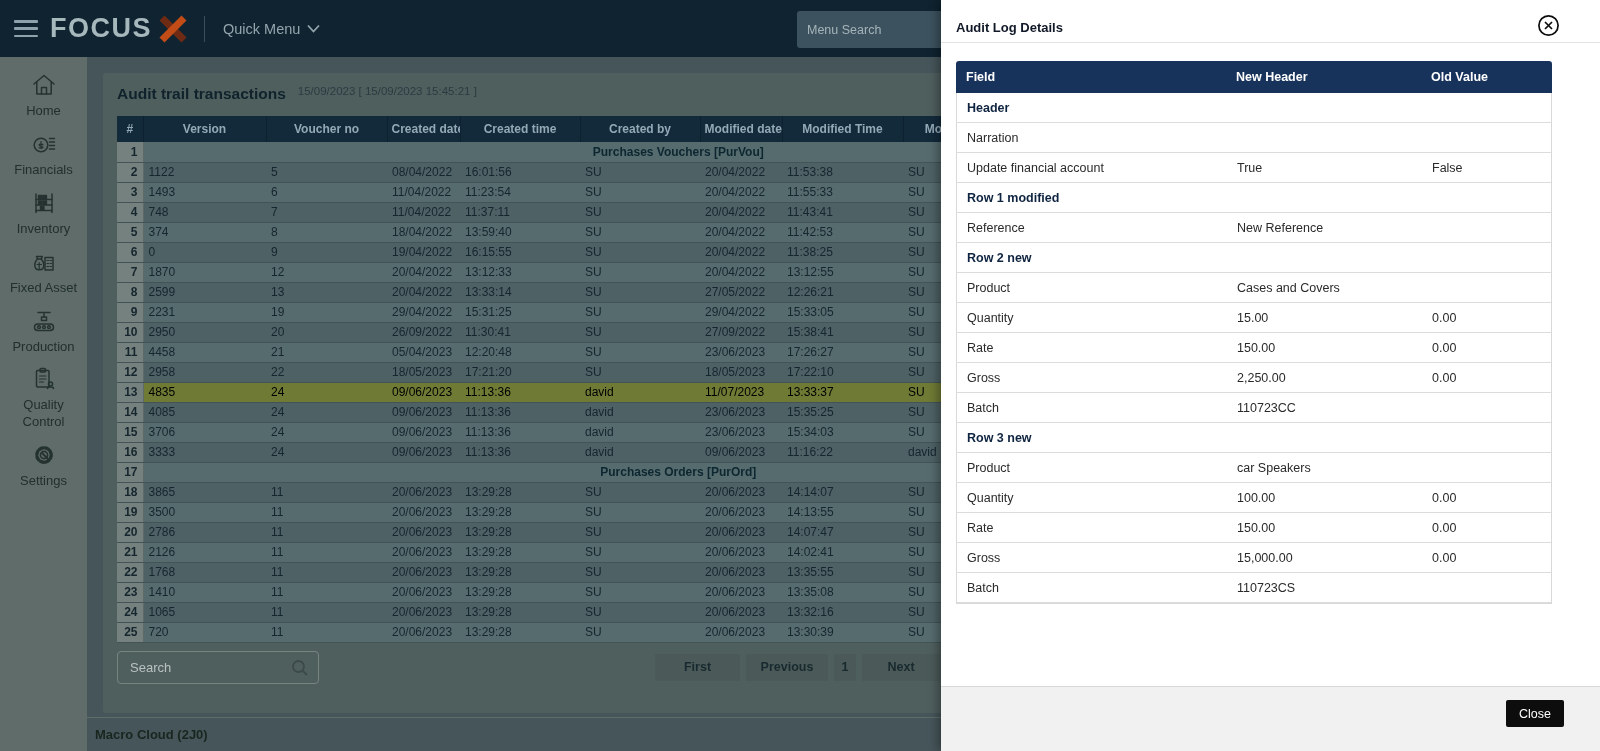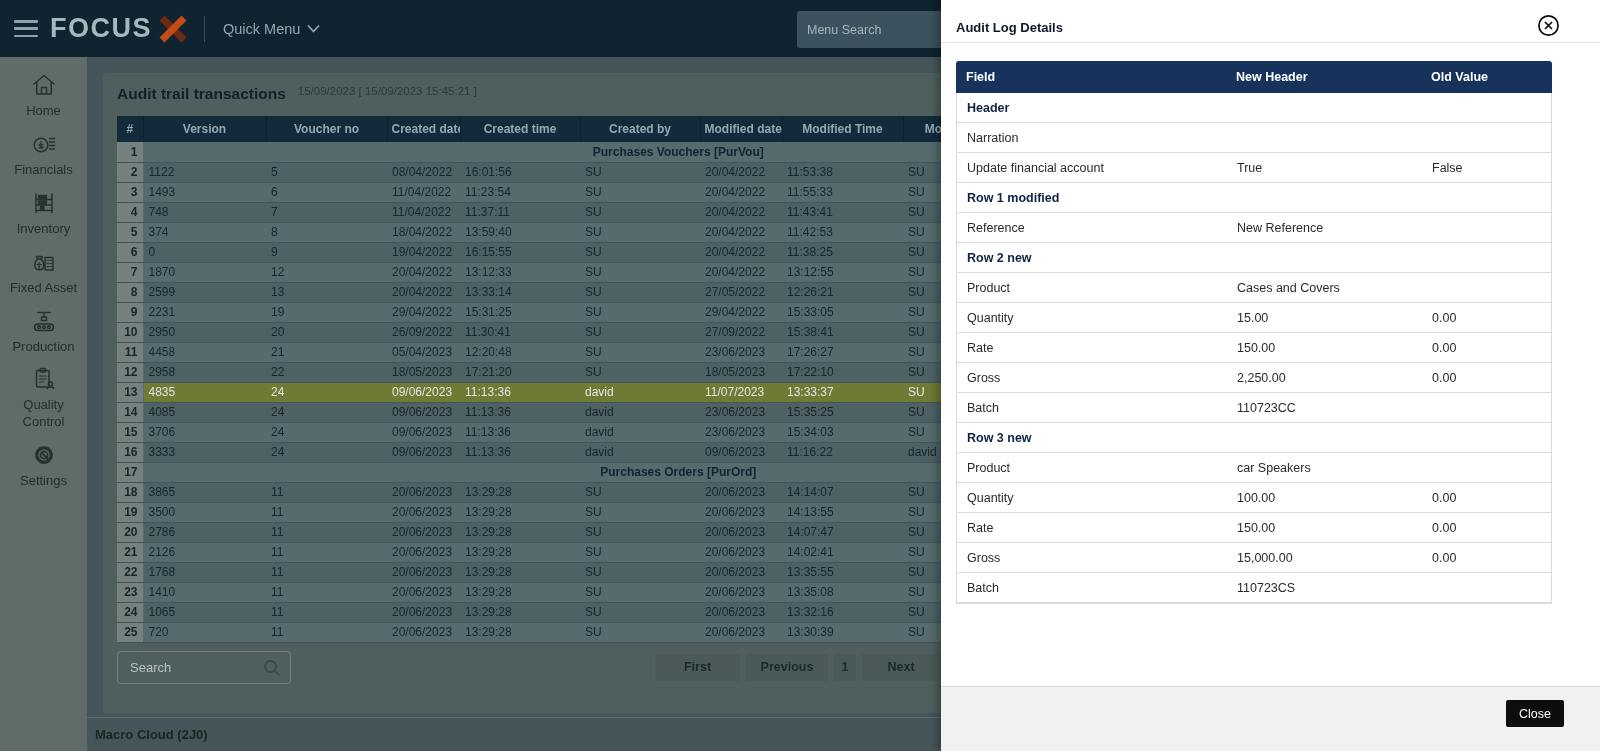--- a/index.html
+++ b/index.html
@@ -31,24 +31,24 @@
   .page-title{font-size:15.5px;font-weight:bold;color:#10222b;margin:0;}
   .page-subtitle{font-size:11.5px;color:#2b3b42;}
 
   table.audit{border-collapse:collapse;table-layout:fixed;width:1096px;}
   table.audit th{background:#132a3b;color:#93a9b6;font-weight:600;font-size:12px;height:26px;padding:0 4px;border-right:1px solid #0d2130;overflow:hidden;white-space:nowrap;}
   table.audit td{font-size:12px;color:#16262e;height:20px;padding:0 5px;border-bottom:1px solid #43535​6;border-bottom:1px solid #435356;overflow:hidden;white-space:nowrap;}
   td.num{background:#75817e;color:#141f20;font-weight:bold;text-align:right;padding-right:6px;border-bottom:1px solid #5d6a67;border-right:1px solid #5d6a67;}
   tbody tr:nth-child(even) td:not(.num){background:#4e6164;}
   tbody tr:nth-child(odd) td:not(.num){background:#566b6e;}
   tbody tr td.section{background:#3a636e;color:#0d2731;font-weight:bold;text-align:center;}
-  tbody tr.hl td:not(.num){background:#6f7a35;color:#e5e5e5;}
+  tbody tr.hl td:not(.num){background:#6f7a35;color:#000000;}
 
   .table-footer{width:823px;margin-top:8px;display:flex;justify-content:space-between;align-items:center;}
-  .search-box{position:relative;width:174px;height:33px;border:1px solid #78857f;border-radius:4px;}
+  .search-box{position:relative;width:202px;height:33px;border:1px solid #78857f;border-radius:4px;}
   .search-box input{width:100%;height:100%;background:transparent;border:none;outline:none;padding:0 30px 0 12px;font-size:13px;color:#d6dedb;}
   .search-box input::placeholder{color:#b9c2bf;}
   .search-box svg{position:absolute;right:9px;top:7px;stroke:#3c4a47;fill:none;stroke-width:1.8;}
   .pagination{display:flex;align-items:center;gap:6px;}
   .pg-btn{background:#4b5a58;border:none;color:#182a2f;font-weight:bold;font-size:12.5px;height:27px;cursor:pointer;}
   .pg-first{width:85px;} .pg-prev{width:82px;} .pg-page{width:22px;} .pg-next{width:78px;}
 
   .content-footer{position:absolute;left:0;right:0;bottom:0;height:34px;border-top:1px solid #5e6c6a;padding:7px 0 0 8px;}
   .content-footer span{font-size:13px;font-weight:bold;color:#19261f;}
 

